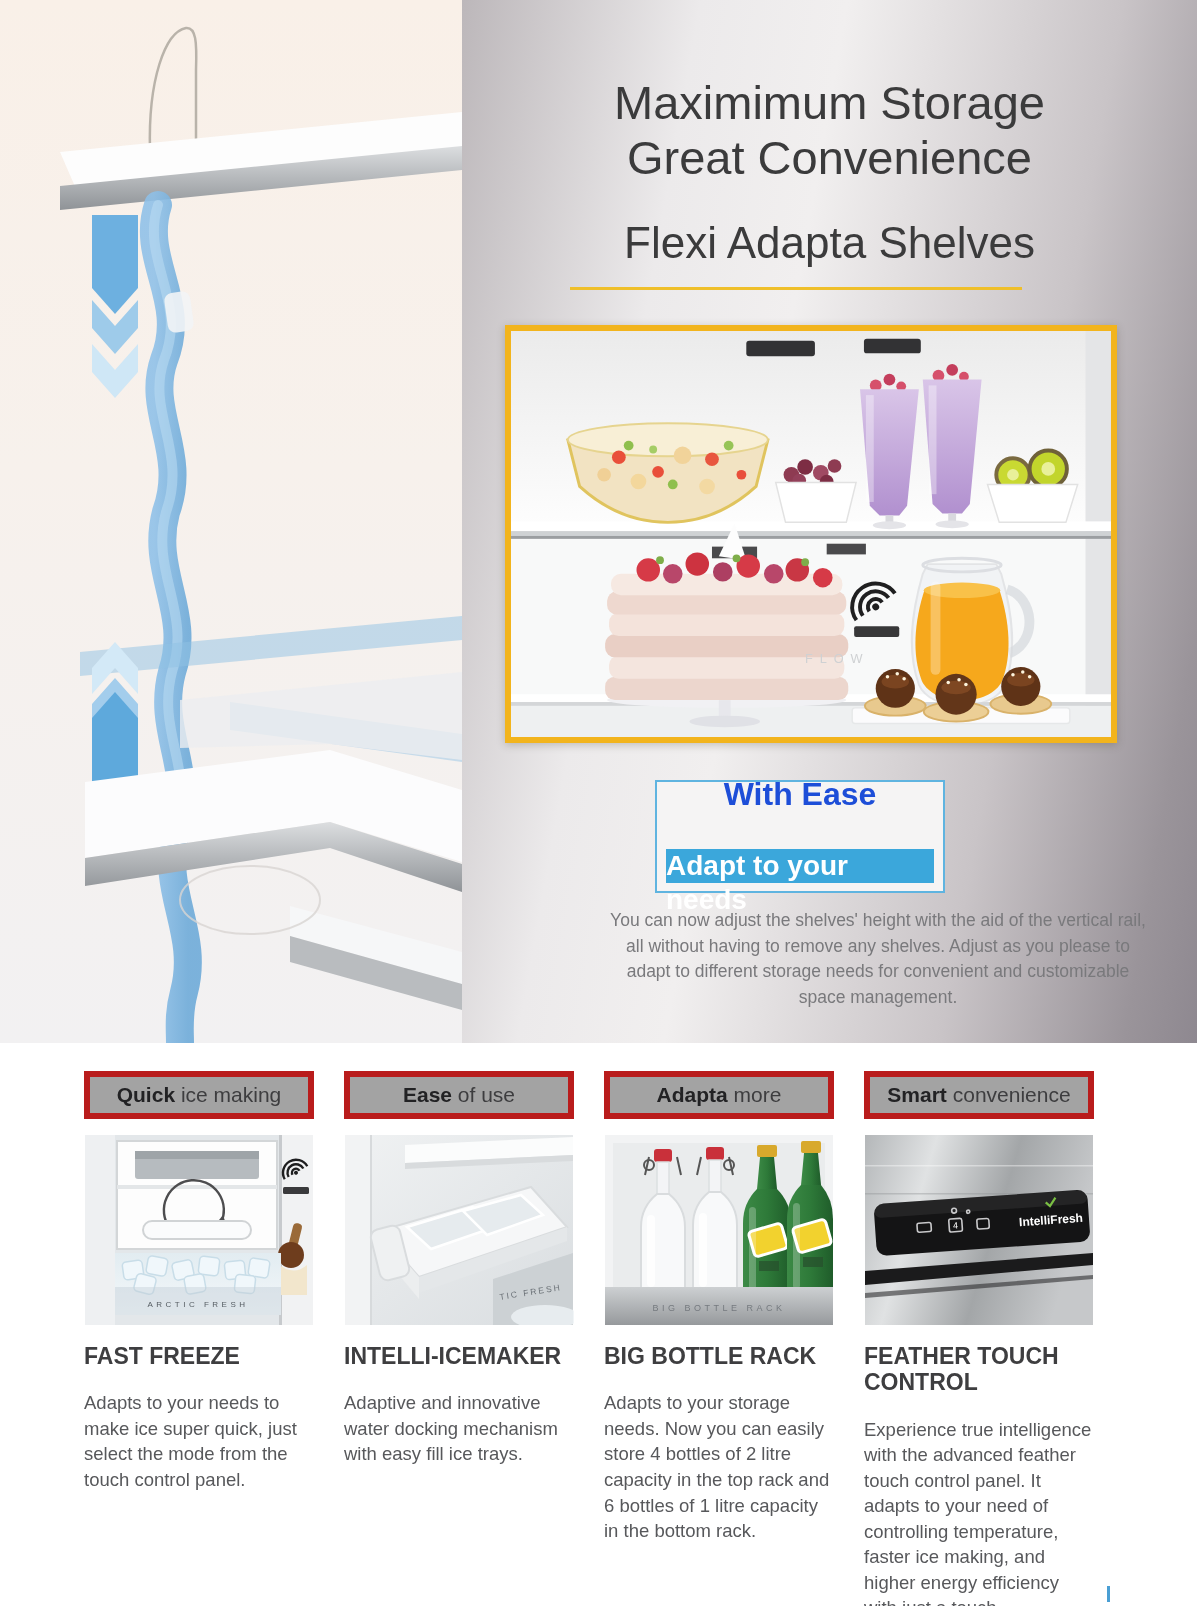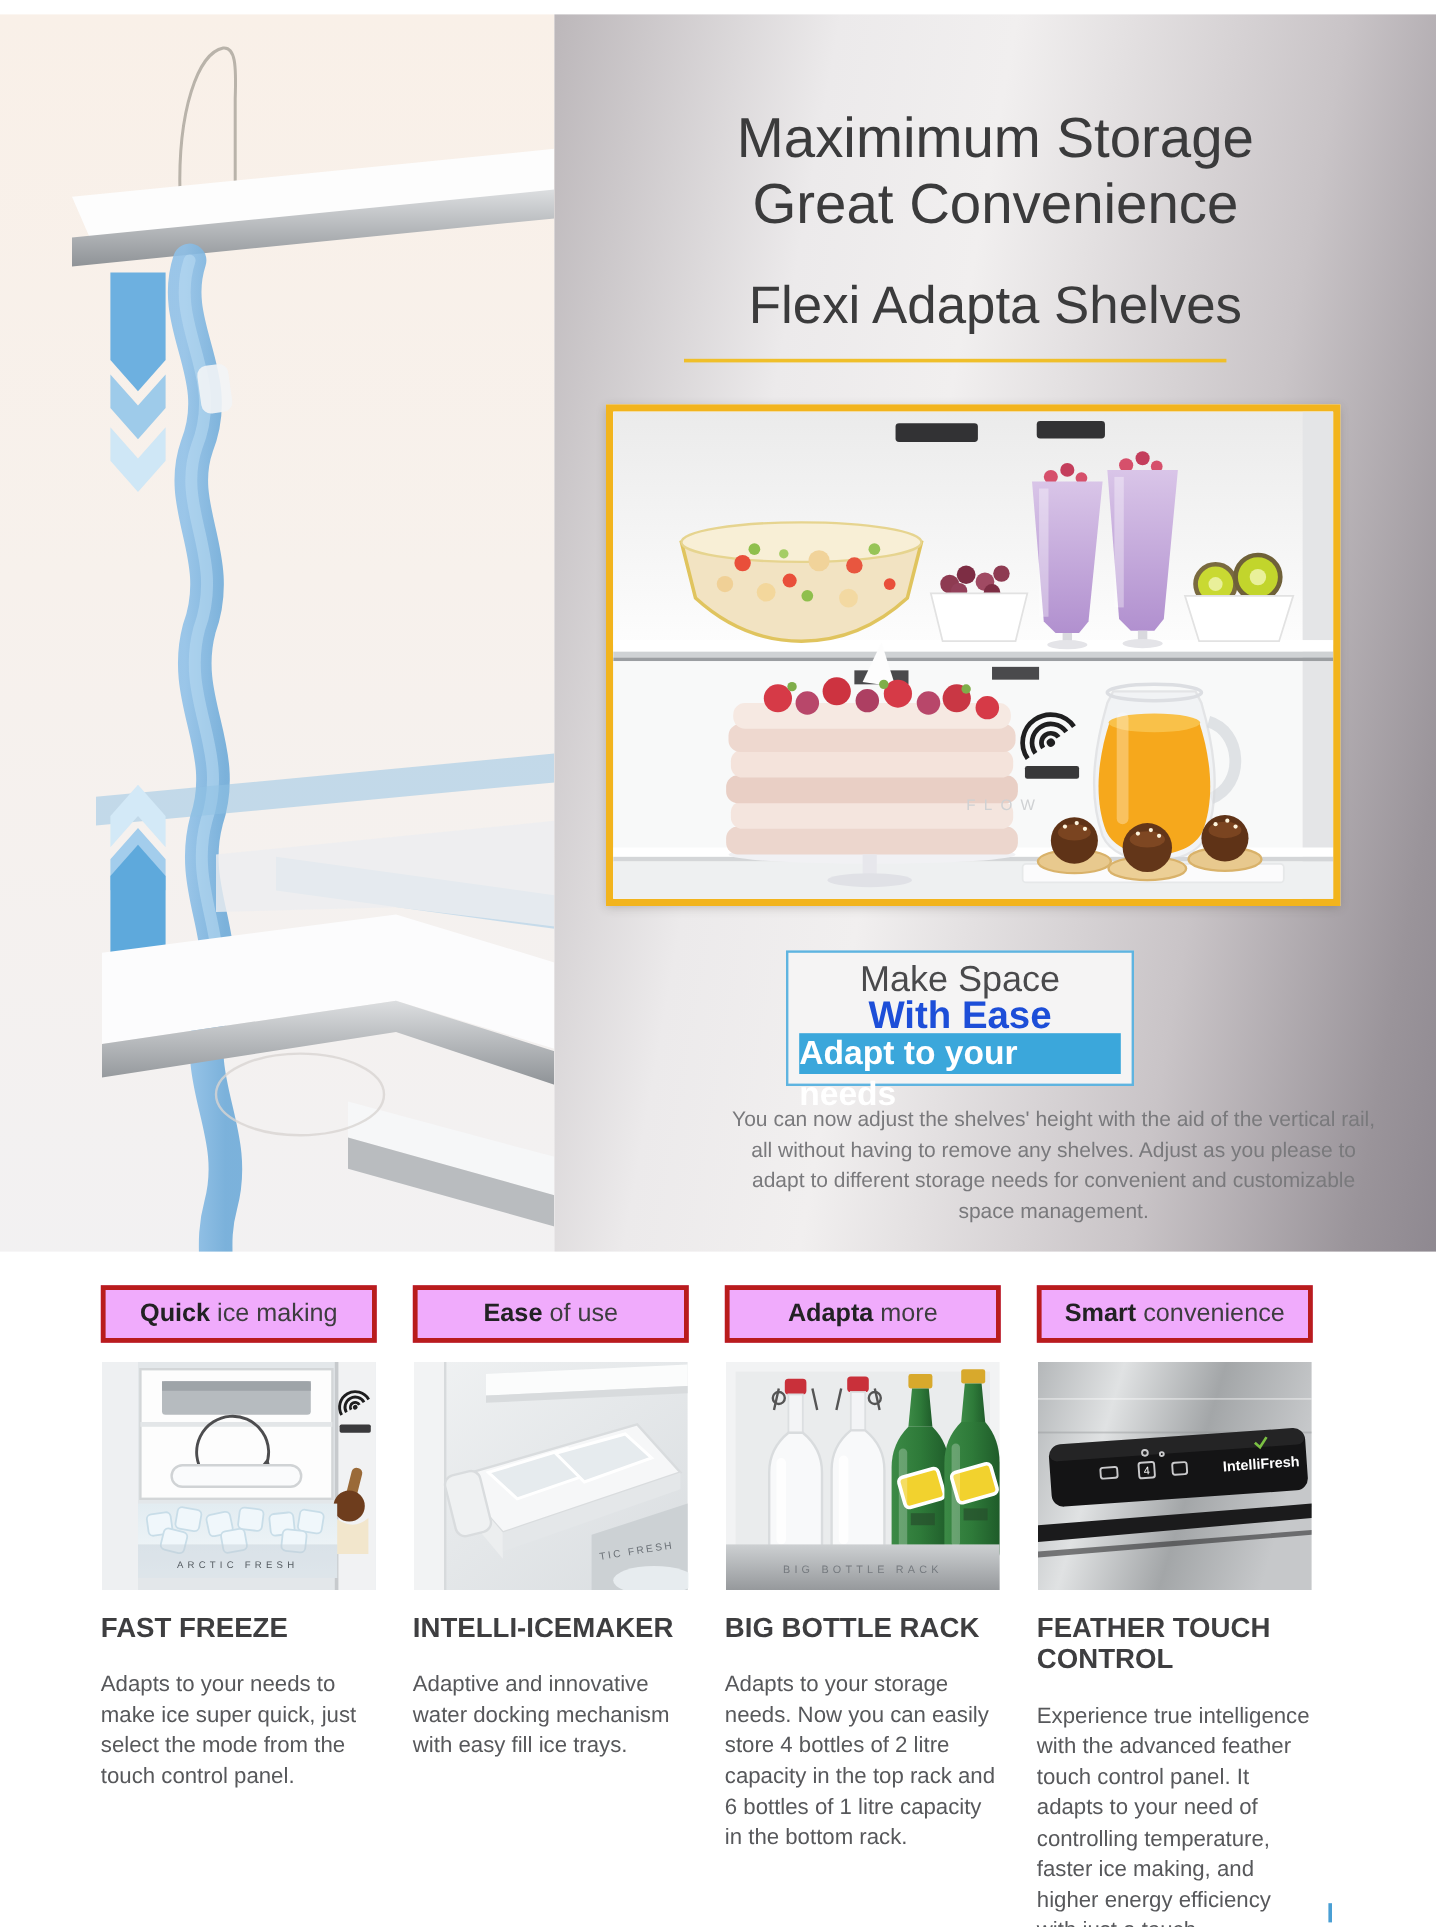--- a/index.html
+++ b/index.html
@@ -7,21 +7,21 @@
   body {
     font-family:"Liberation Sans", sans-serif;
     background:#ffffff;
     position:relative;
     height:1606px;
     overflow:hidden;
   }
   .page { position:absolute; inset:0; }
 
   
-  .top-section { position:absolute; left:0; top:12px; width:990px; height:1043px; }
+  .top-section { position:absolute; left:0; top:0; width:990px; height:1043px; }
 
   .left-photo {
     position:absolute; left:0; top:0; width:462px; height:1043px;
     background:linear-gradient(180deg,#f9f0e8 0%,#f7f1ec 45%,#f2f1f2 100%);
     overflow:hidden;
   }
   .left-photo svg { display:block; }
 
   .right-top {
     position:absolute; left:462px; top:0; width:735px; height:1043px;
@@ -67,21 +67,21 @@
   
   .bottom-section {
     position:absolute; left:0; top:1043px; width:1197px; height:563px; background:#ffffff;
   }
   .features {
     position:absolute; left:84px; top:28px; width:1040px;
     display:flex; gap:30px;
   }
   .feature-col { width:230px; }
   .feature-tag {
-    height:48px; border:4px solid #b91c1c; background:#f0abfc;
+    height:48px; border:6px solid #b91c1c; background:#a3a3a3;
     display:flex; align-items:center; justify-content:center;
     font-size:21px; color:#3d3d3f; white-space:pre;
   }
   .feature-tag b { color:#222224; }
   .feature-img { margin-top:16px; width:230px; height:190px; overflow:hidden; }
   .feature-img svg { display:block; }
   .feature-heading {
     margin-top:18px; font-size:23px; font-weight:700; color:#3e3e40; line-height:1.15;
   }
   .feature-body {
@@ -304,21 +304,20 @@
                 <ellipse cx="520" cy="359" rx="14" ry="7" fill="#7a4420"></ellipse>
               <circle cx="512" cy="354" r="1.8" fill="#fdf4dd"></circle>
                 <circle cx="522" cy="351" r="1.8" fill="#fdf4dd"></circle>
                 <circle cx="529" cy="356" r="1.8" fill="#fdf4dd"></circle>
             </g>
           </g>
         </svg>
       </div>
 
       <div class="callout-box">
-        <div class="callout-light">Make Space</div>
         <div class="callout-bold">With Ease</div>
         <div class="callout-banner">Adapt to your needs</div>
       </div>
 
       <div class="intro-paragraph">You can now adjust the shelves' height with the aid of the vertical rail, all without having to remove any shelves. Adjust as you please to adapt to different storage needs for convenient and customizable space management.</div>
     </div>
   </div>
 
   <div class="bottom-section">
     <div class="features">

